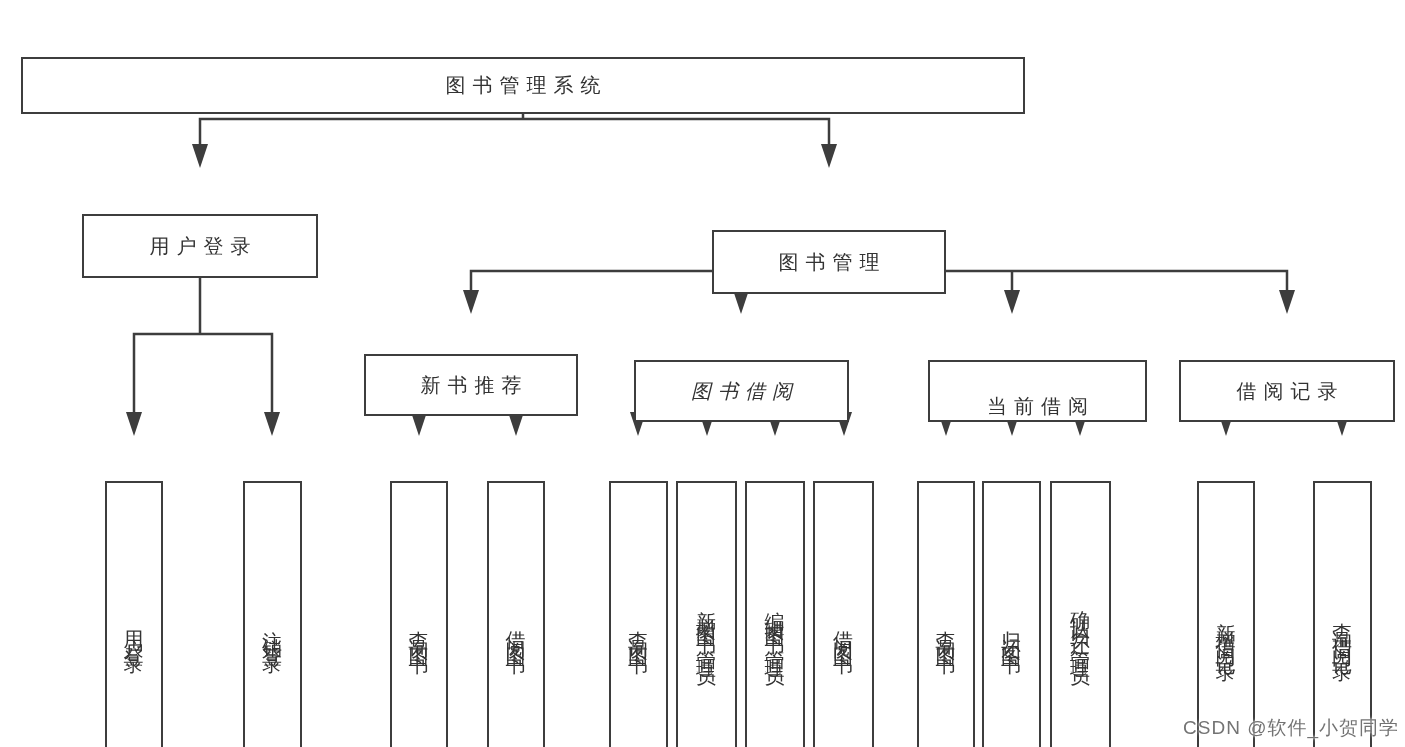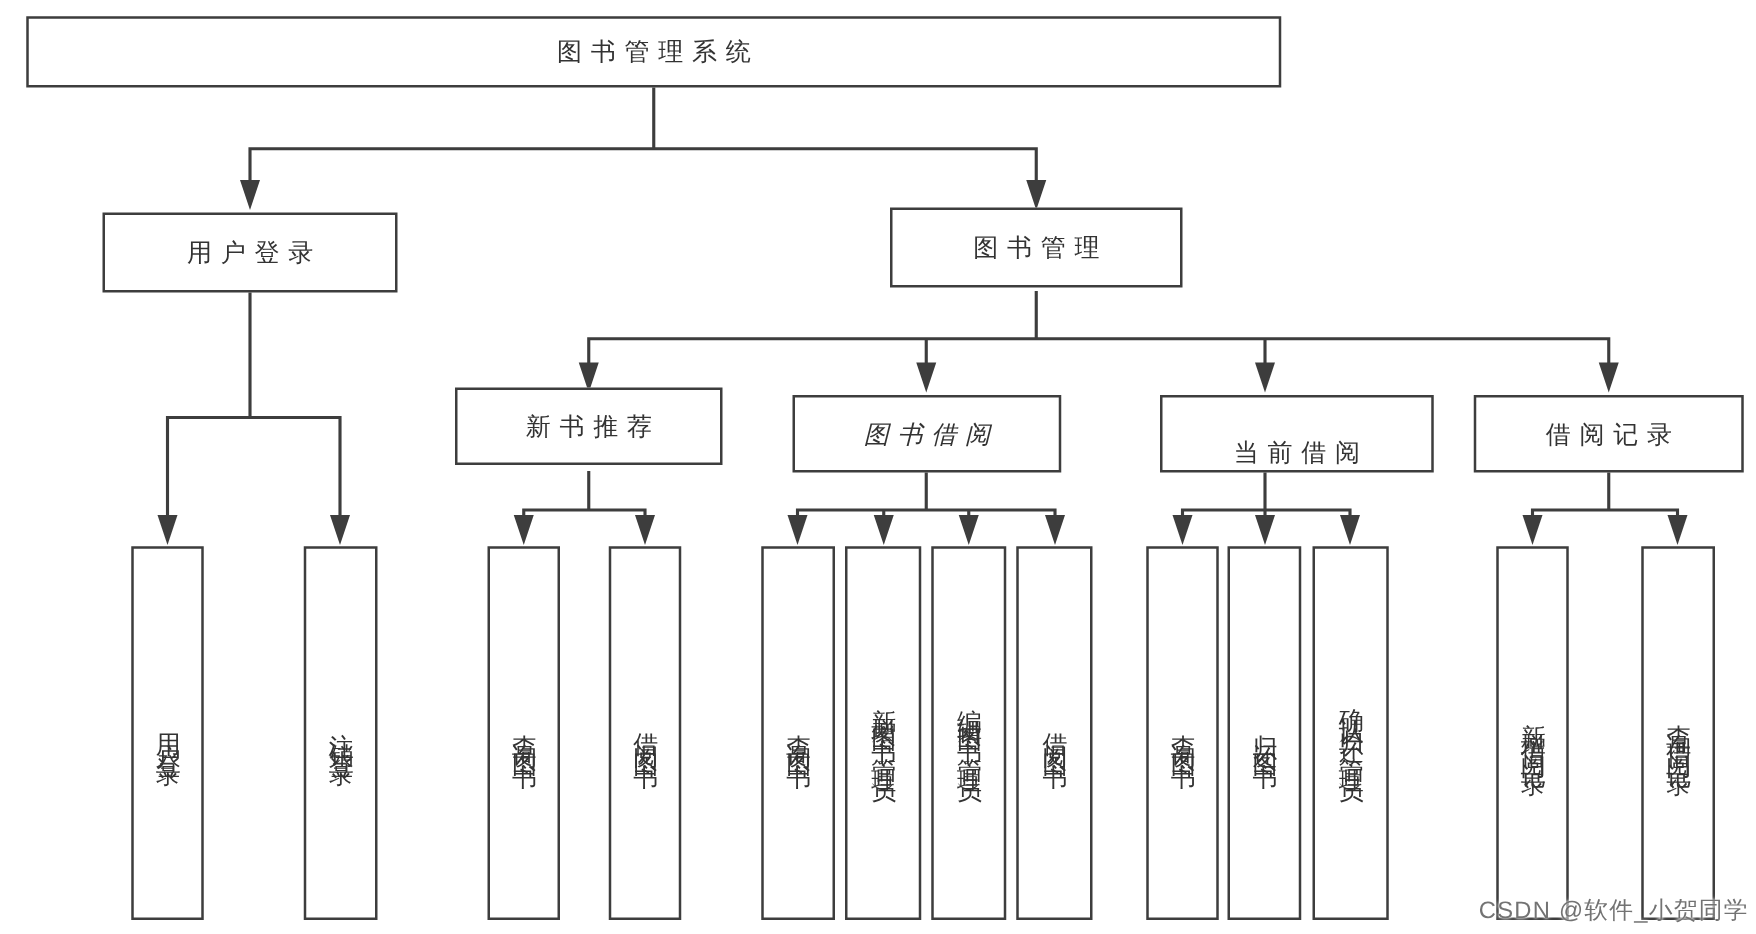--- a/index.html
+++ b/index.html
@@ -33,20 +33,21 @@
   .box {
     position: absolute;
     box-sizing: border-box;
     background: #ffffff;
     border: 2px solid #3d3d3d;
     display: flex;
     align-items: center;
     justify-content: center;
     font-size: 20px;
     color: #333333;
+    margin-top: 44px;
   }
   .box .hlabel {
     letter-spacing: 7px;
     text-indent: 7px;
     white-space: nowrap;
   }
   .leaf .vlabel {
     writing-mode: vertical-rl;
     text-orientation: mixed;
     letter-spacing: 8px;
@@ -111,21 +112,21 @@
     </g>
   </svg>
 
   <div class="box" style="left:21px; top:13px; width:1004px; height:57px;">
     <span class="hlabel">图书管理系统</span>
   </div>
 
   <div class="box" style="left:82px; top:170px; width:236px; height:64px;">
     <span class="hlabel">用户登录</span>
   </div>
-  <div class="box" style="left:712px; top:166px; width:234px; height:64px;">
+  <div class="box" style="left:712px; top:186px; width:234px; height:64px;">
     <span class="hlabel">图书管理</span>
   </div>
 
   <div class="box" style="left:364px; top:310px; width:214px; height:62px;">
     <span class="hlabel">新书推荐</span>
   </div>
   <div class="box" style="left:634px; top:316px; width:215px; height:62px;font-style:italic;">
     <span class="hlabel">图书借阅</span>
   </div>
   <div class="box" style="left:928px; top:316px; width:219px; height:62px;align-items:flex-end;">

